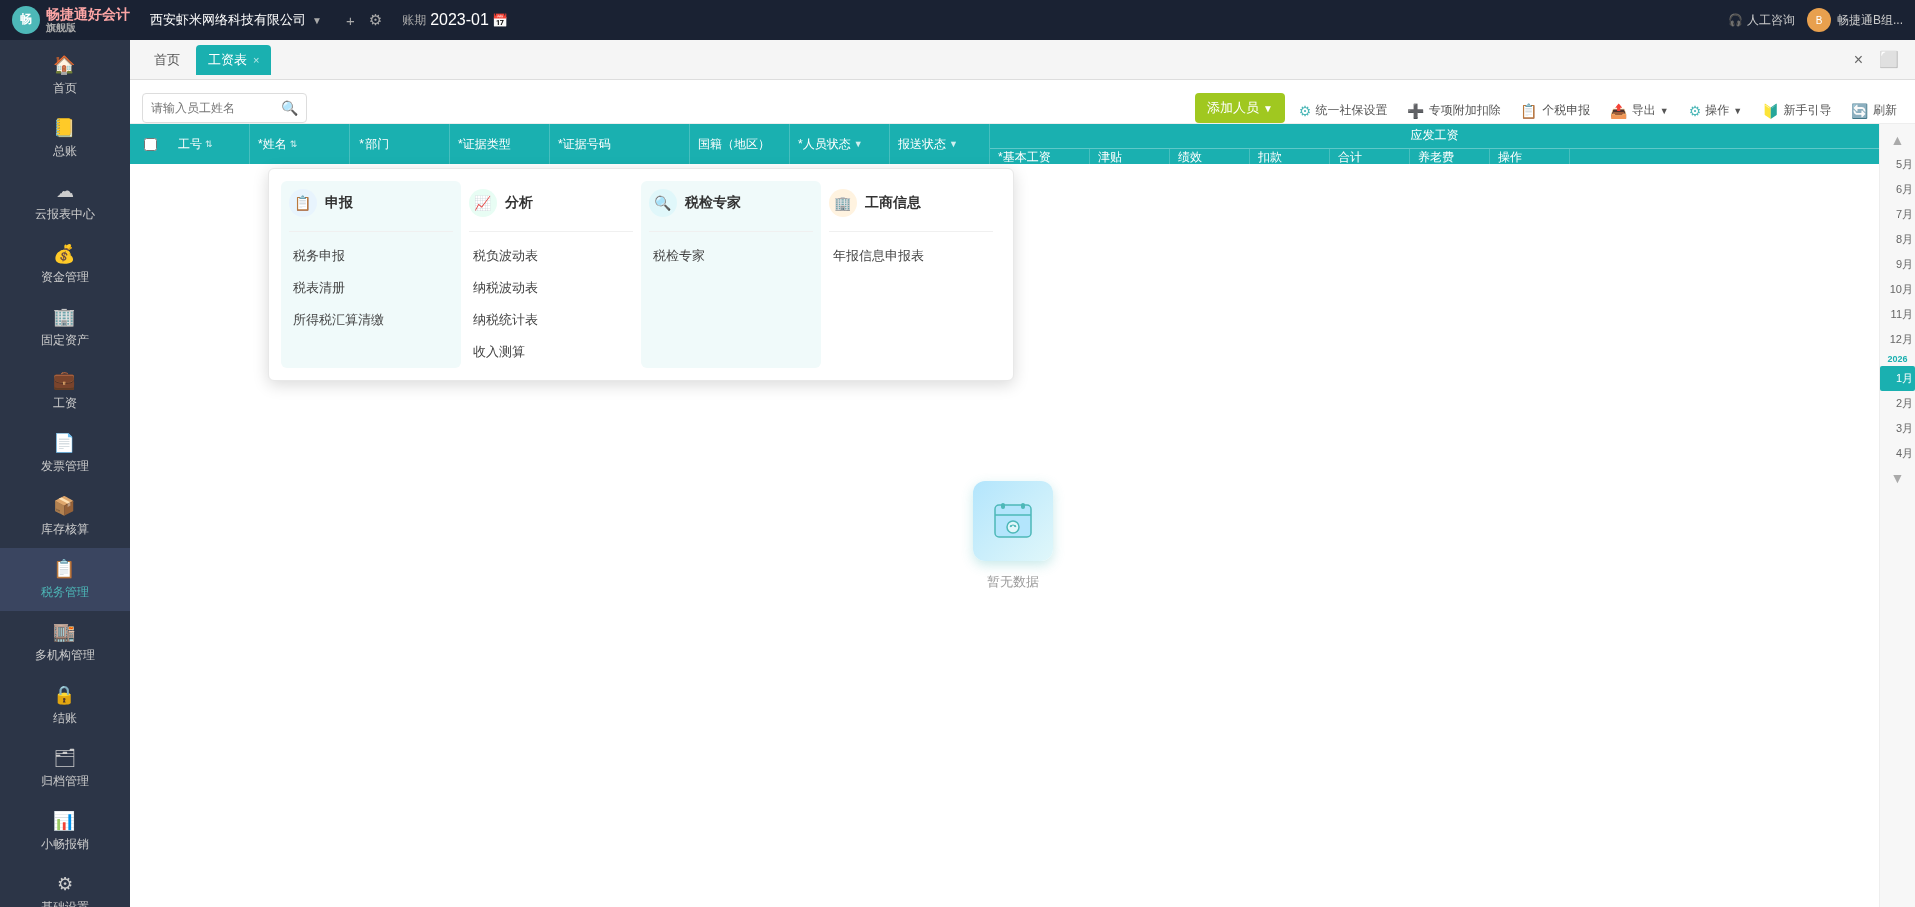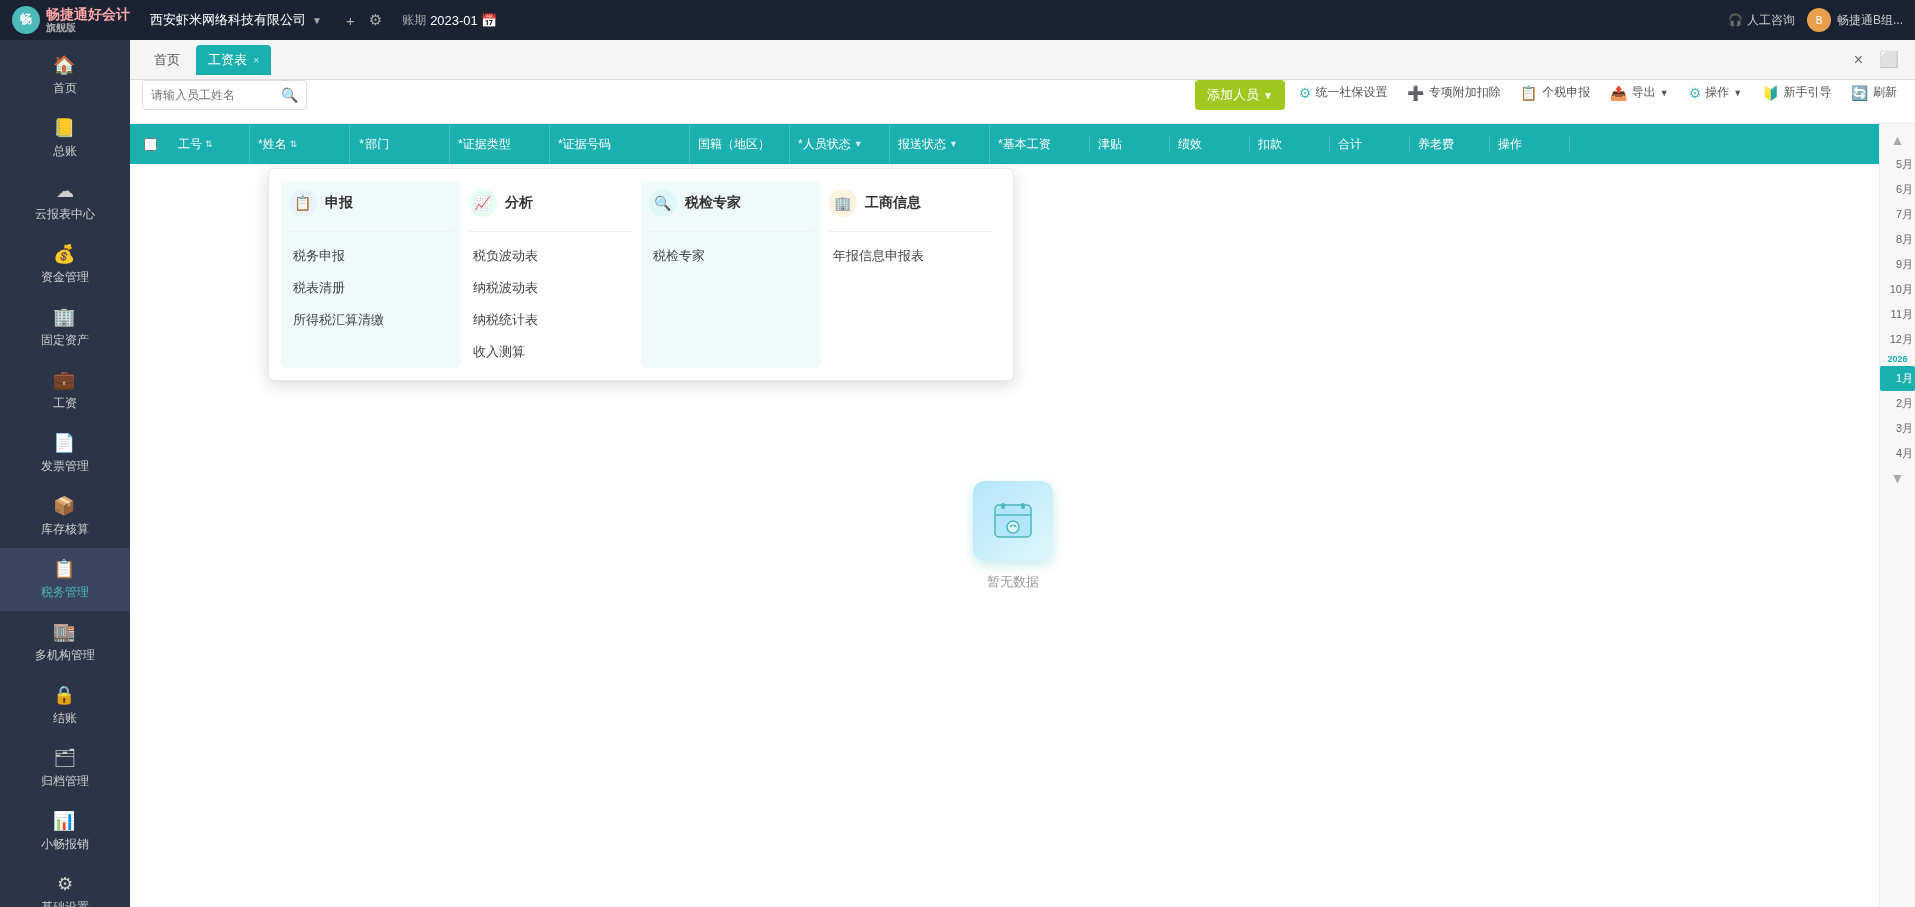--- a/index.html
+++ b/index.html
@@ -37,21 +37,21 @@
     .logo-text span:last-child { font-size: 10px; color: #aaa; }
     .company-selector {
       display: flex; align-items: center; gap: 6px;
       color: #fff; font-size: 13px; cursor: pointer;
       padding: 4px 8px;
     }
     .company-selector .chevron { color: #aaa; font-size: 10px; }
     .top-bar-actions { display: flex; align-items: center; gap: 6px; margin-left: 12px; }
     .top-bar-actions .icon-btn { color: #aaa; cursor: pointer; font-size: 15px; padding: 4px; }
     .period-label { color: #aaa; font-size: 12px; margin-left: 16px; }
-    .period-value { color: #fff; font-size: 13px; margin-left: 4px; }
+    .period-value { color: #fff; font-size: 16px; margin-left: 4px; }
     .period-icon { color: #4db8b8; margin-left: 4px; cursor: pointer; }
     .top-bar-right { margin-left: auto; display: flex; align-items: center; gap: 12px; }
     .service-btn { color: #ccc; font-size: 12px; cursor: pointer; display: flex; align-items: center; gap: 4px; }
     .user-area { display: flex; align-items: center; gap: 6px; color: #ccc; font-size: 12px; cursor: pointer; }
     .user-avatar { width: 24px; height: 24px; border-radius: 50%; background: #e8a04e; display: flex; align-items: center; justify-content: center; font-size: 10px; color: #fff; }
 
     
     .main-layout { display: flex; flex: 1; overflow: hidden; }
 
     
@@ -116,21 +116,21 @@
     }
     .tab-close { font-size: 11px; cursor: pointer; opacity: 0.7; }
     .tab-home { color: #555; }
 
     
     .toolbar {
       height: 44px;
       background: #fff;
       border-bottom: 1px solid #eee;
       display: flex;
-      align-items: flex-start;
+      align-items: flex-end;
       padding: 0 12px;
       gap: 8px;
       flex-shrink: 0;
     }
     .search-input-wrap {
       display: flex; align-items: center;
       border: 1px solid #ddd; border-radius: 4px;
       padding: 0 8px; height: 30px; background: #fff;
       min-width: 160px;
     }
@@ -481,20 +481,21 @@
             <div class="th-cell col-status">
               <span>*人员状态</span>
               <span class="th-filter">▼</span>
             </div>
             <div class="th-cell col-report">
               <span>报送状态</span>
               <span class="th-filter">▼</span>
             </div>
 
             <div style="display:flex; flex-direction:column; flex:1;">
+              <div style="text-align:center; padding: 4px 0; border-bottom: 1px solid rgba(255,255,255,0.3); font-size:12px;">应发工资</div>
               <div style="display:flex;">
                 <div class="th-cell col-base">
                   <span>*基本工资</span>
                 </div>
                 <div class="th-cell col-allowance">
                   <span>津贴</span>
                 </div>
                 <div class="th-cell col-perf">
                   <span>绩效</span>
                 </div>

